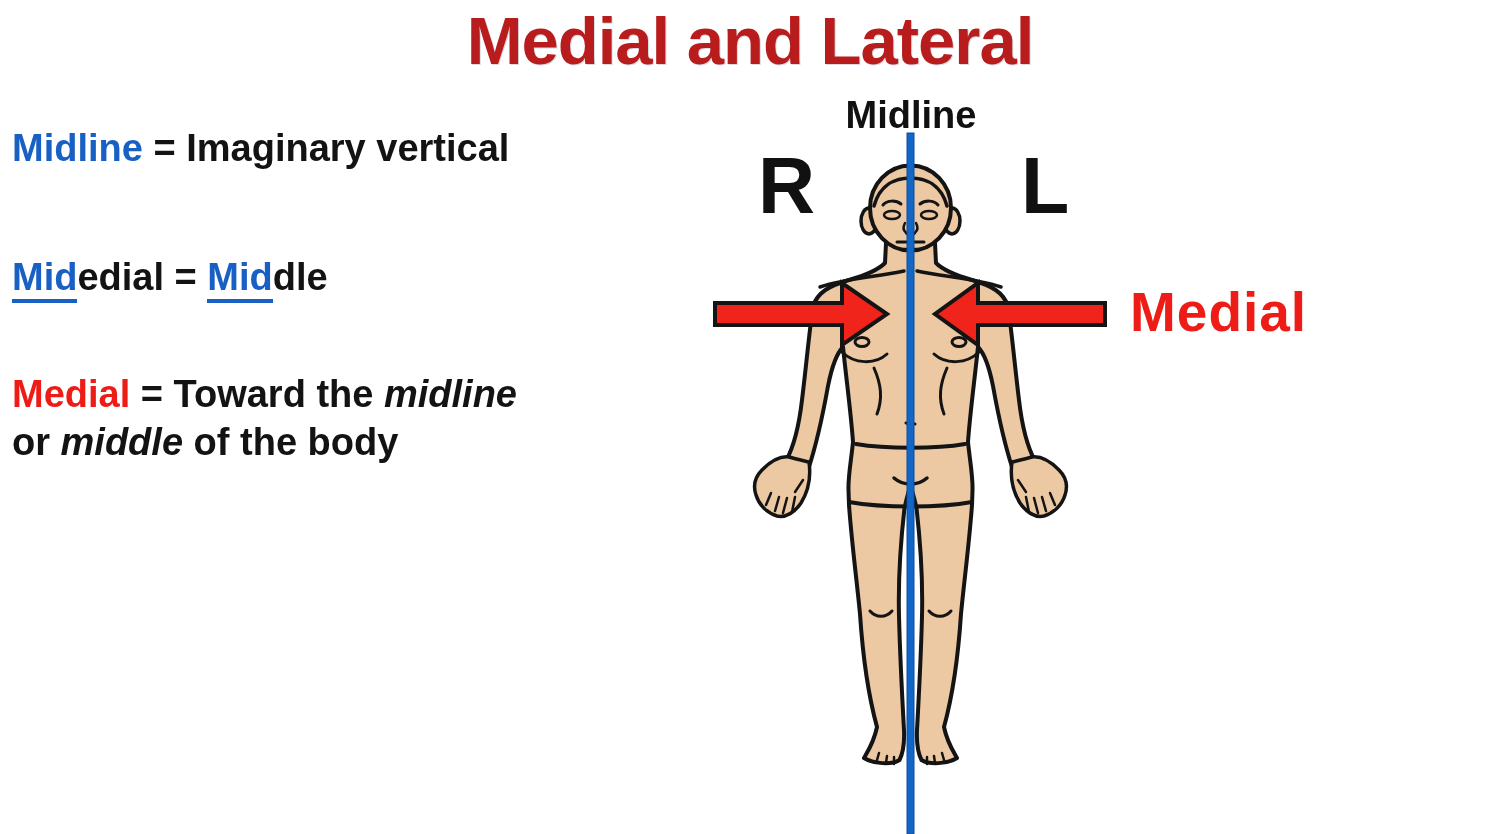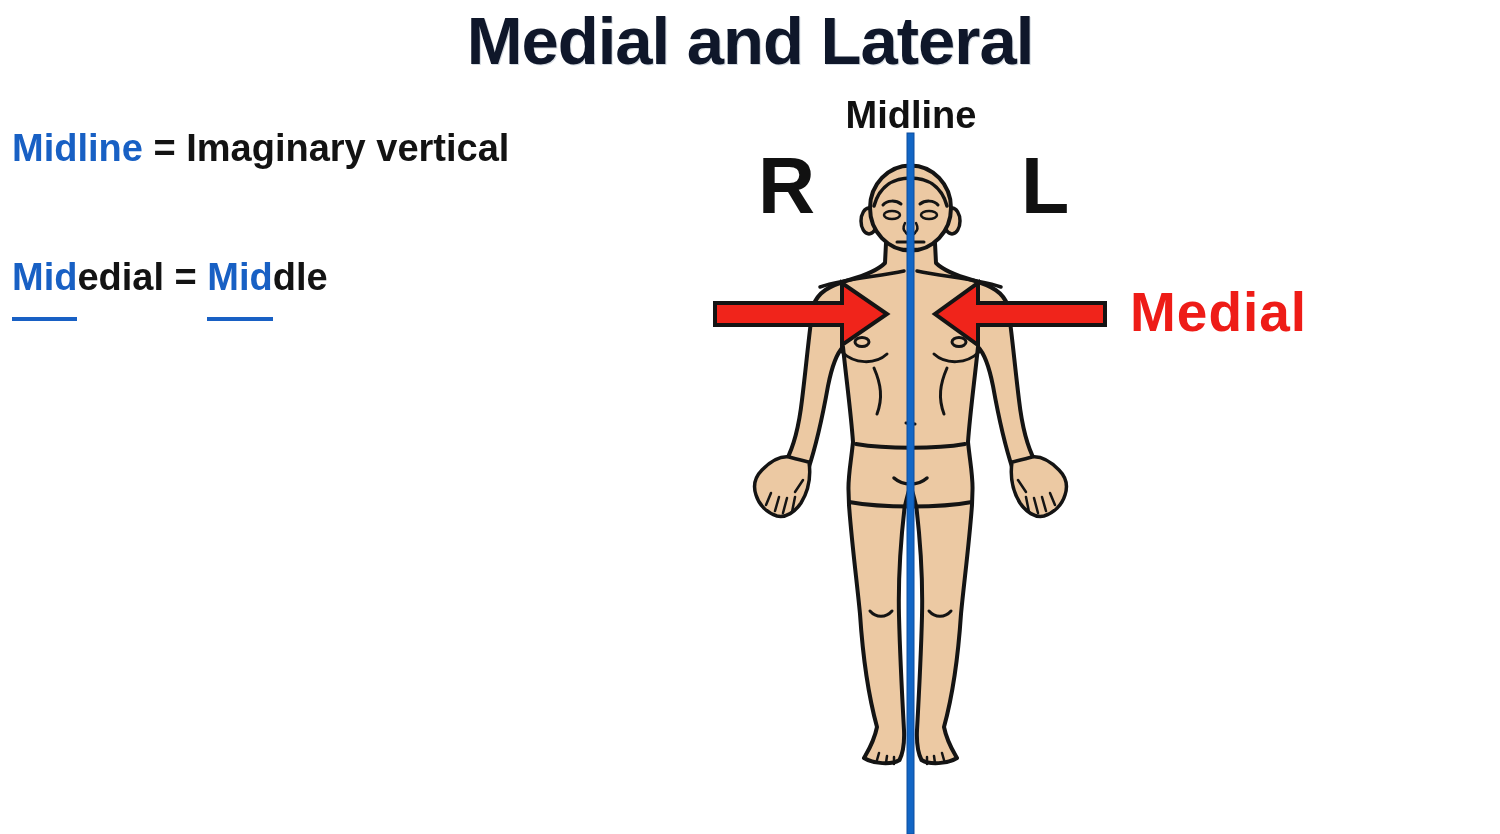--- a/index.html
+++ b/index.html
@@ -2,34 +2,34 @@
 <html><head>
 <meta charset="utf-8">
 <style>
   html,body{margin:0;padding:0;background:#fff;}
   .slide{
     position:relative;width:1500px;height:834px;background:#ffffff;
     overflow:hidden;font-family:"Liberation Sans",sans-serif;
   }
   .title{
     position:absolute;top:2px;left:0;width:100%;text-align:center;
-    font-weight:700;font-size:67px;line-height:1.15;color:#0f172a;
+    font-weight:700;font-size:67px;line-height:1.15;color:#b91c1c;
     letter-spacing:-1px;text-shadow:1px 1px 0 #d6dce2;
   }
   .lefttext{
     position:absolute;left:12px;color:#131313;font-weight:700;
     font-size:38px;line-height:48px;white-space:nowrap;
   }
   .block-a{top:124px;}
   .block-b{top:253px;}
   .block-c{top:370px;}
   .block-d{top:498px;}
   .blue{color:#1860c4;}
   .red{color:#ee1c17;}
-  .ul{border-bottom:4px solid;padding-bottom:19px;}
+  .ul{border-bottom:4px solid;padding-bottom:1px;}
   .it{font-style:italic;}
   .diagram-svg{position:absolute;left:0;top:0;width:1500px;height:834px;}
   .midline-top{
     position:absolute;left:838px;top:95px;width:146px;text-align:center;
     font-weight:700;font-size:38px;line-height:1.1;color:#111;white-space:nowrap;
   }
   .side-letter{
     position:absolute;font-weight:700;font-size:79px;line-height:1;color:#111;
   }
   .r-label{left:758px;top:146px;}
@@ -124,20 +124,24 @@
   <div class="title">Medial and Lateral</div>
 
   <div class="lefttext block-a">
     <span class="blue">Midline</span><span> = </span><span>Imaginary vertical</span><br>
   </div>
 
   <div class="lefttext block-b">
     <span class="blue ul">Mid</span><span>edial</span><span> = </span><span class="blue ul">Mid</span><span>dle</span>
   </div>
 
+  <div class="lefttext block-c">
+    <span class="red">Medial</span><span> = </span><span>Toward the </span><span class="it">midline</span><br>
+    <span>or </span><span class="it">middle</span><span> of the body</span>
+  </div>
 
 
   <div class="midline-top">Midline</div>
   <div class="side-letter r-label">R</div>
   <div class="side-letter l-label">L</div>
   <div class="medial-label">Medial</div>
 
 </div>
 
 </body></html>

